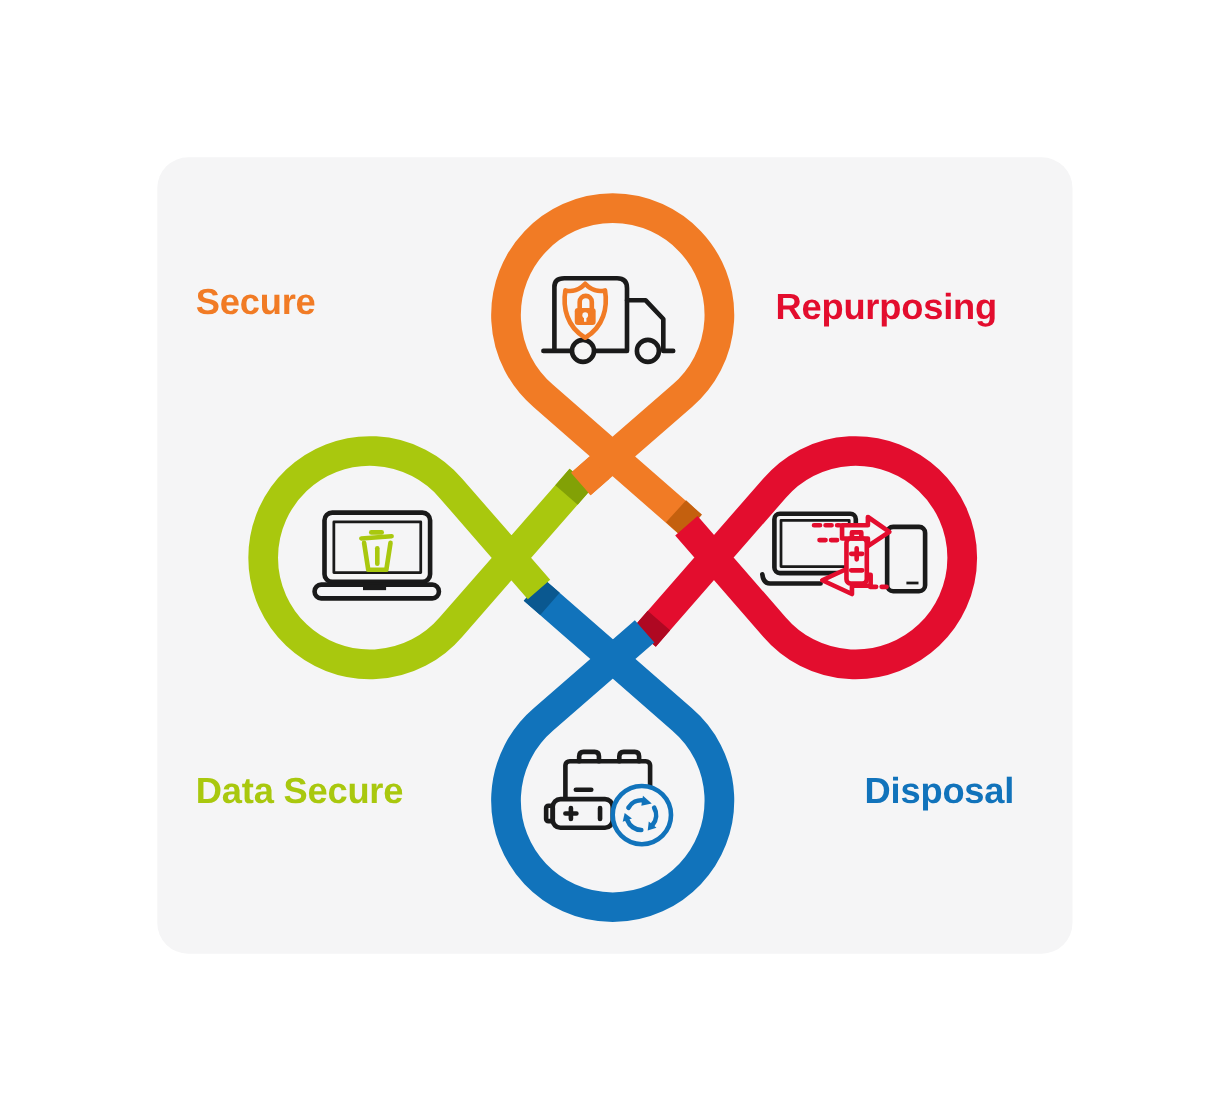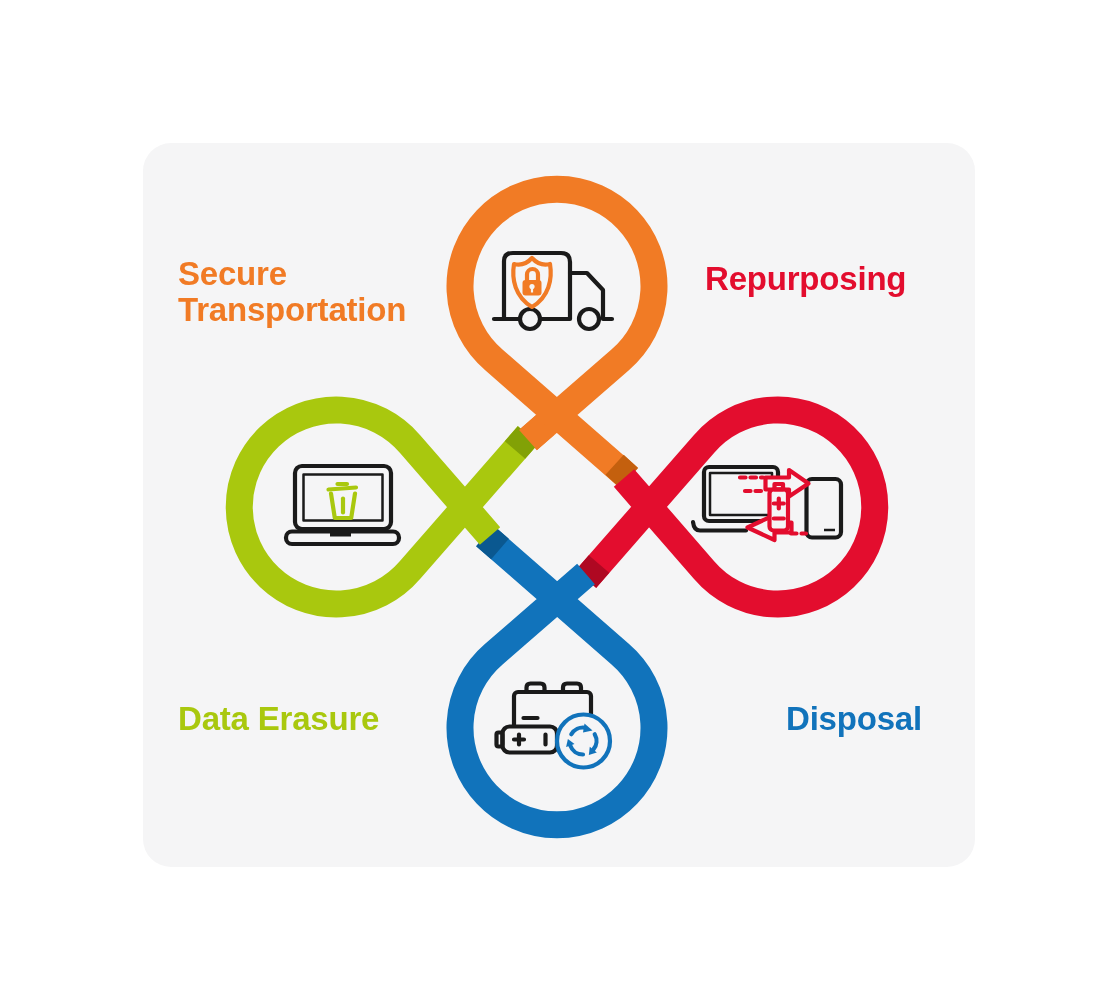--- a/index.html
+++ b/index.html
@@ -105,18 +105,17 @@
       <polygon points="592.5,730.5 584.5,723.5 583,732.5" fill="var(--c-bottom)" stroke="none"></polygon>
       <path class="ico acc-bottom" stroke-width="3.2" d="M 594.7 734.3 A 13.5 13.5 0 0 1 593.3 749.7"></path>
       <polygon points="588.8,755.1 596.8,752.6 589.8,746.8" fill="var(--c-bottom)" stroke="none"></polygon>
       <path class="ico acc-bottom" stroke-width="3.2" d="M 583 754.5 A 13.5 13.5 0 0 1 570.3 745.6"></path>
       <polygon points="567.9,739.0 566.1,747.1 574.5,744.1" fill="var(--c-bottom)" stroke="none"></polygon>
     </g>
   </svg>
 
   <div class="label label-top">
     <div>Secure</div>
-    <div>Transportation</div>
   </div>
   <div class="label label-right">Repurposing</div>
-  <div class="label label-left">Data Erasure</div>
+  <div class="label label-left">Data Secure</div>
   <div class="label label-bottom">Disposal</div>
 </div>
 
 </body></html>

